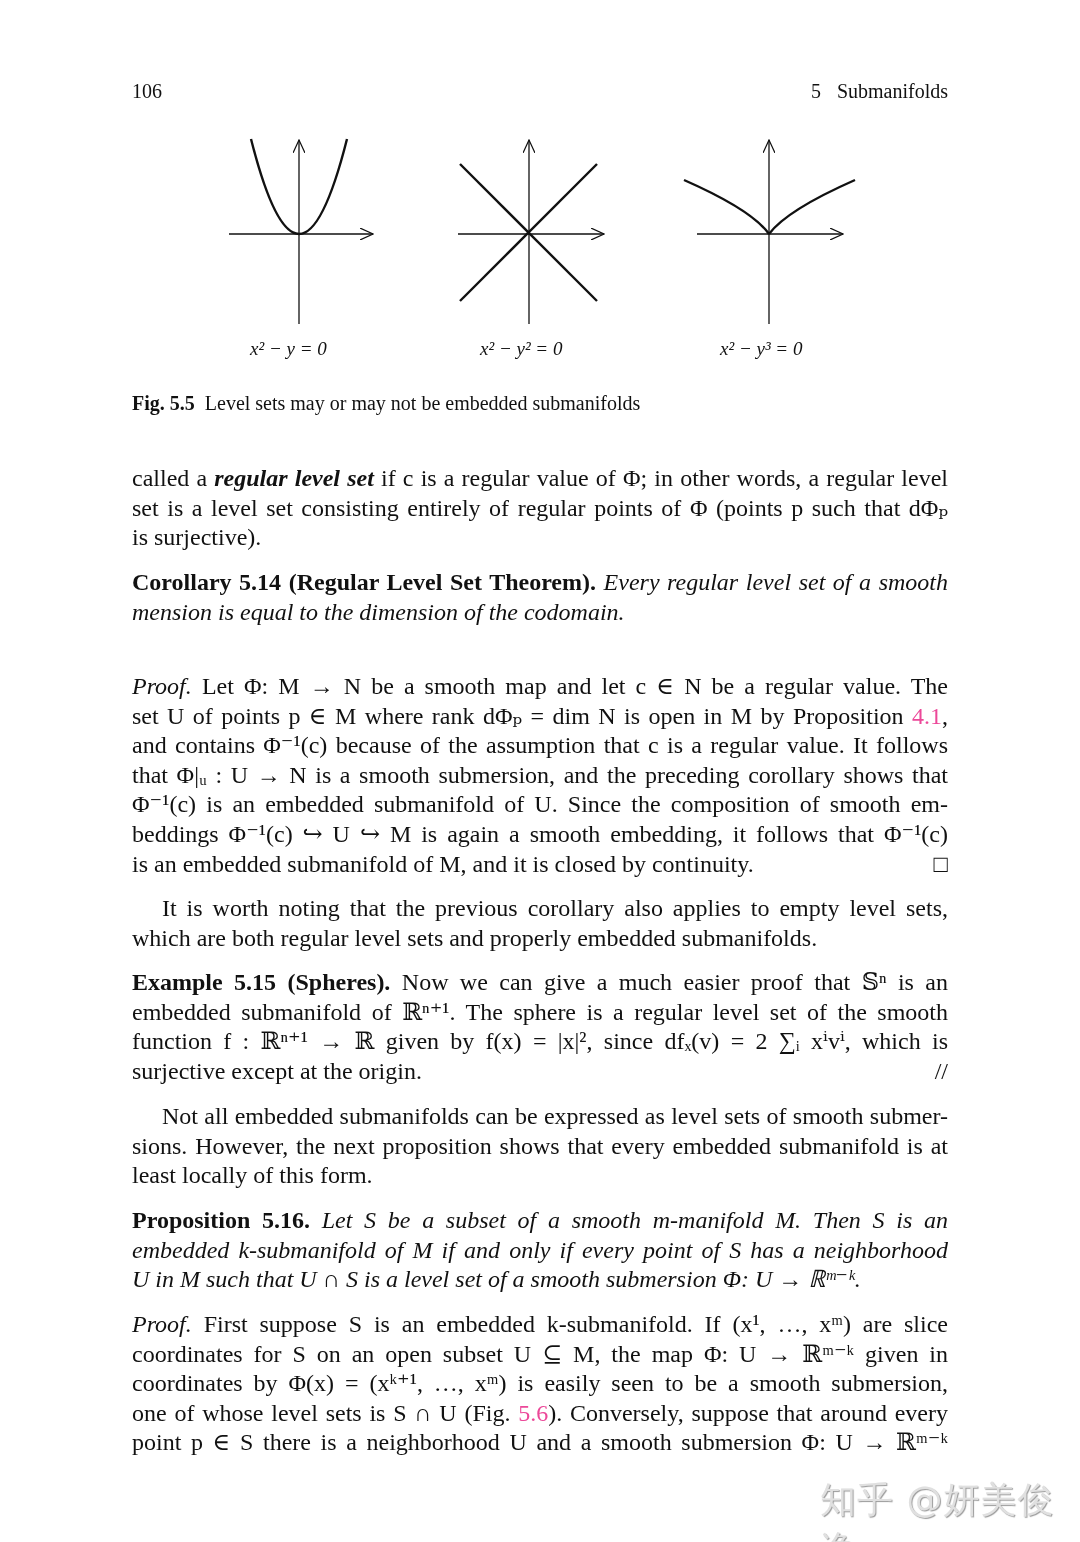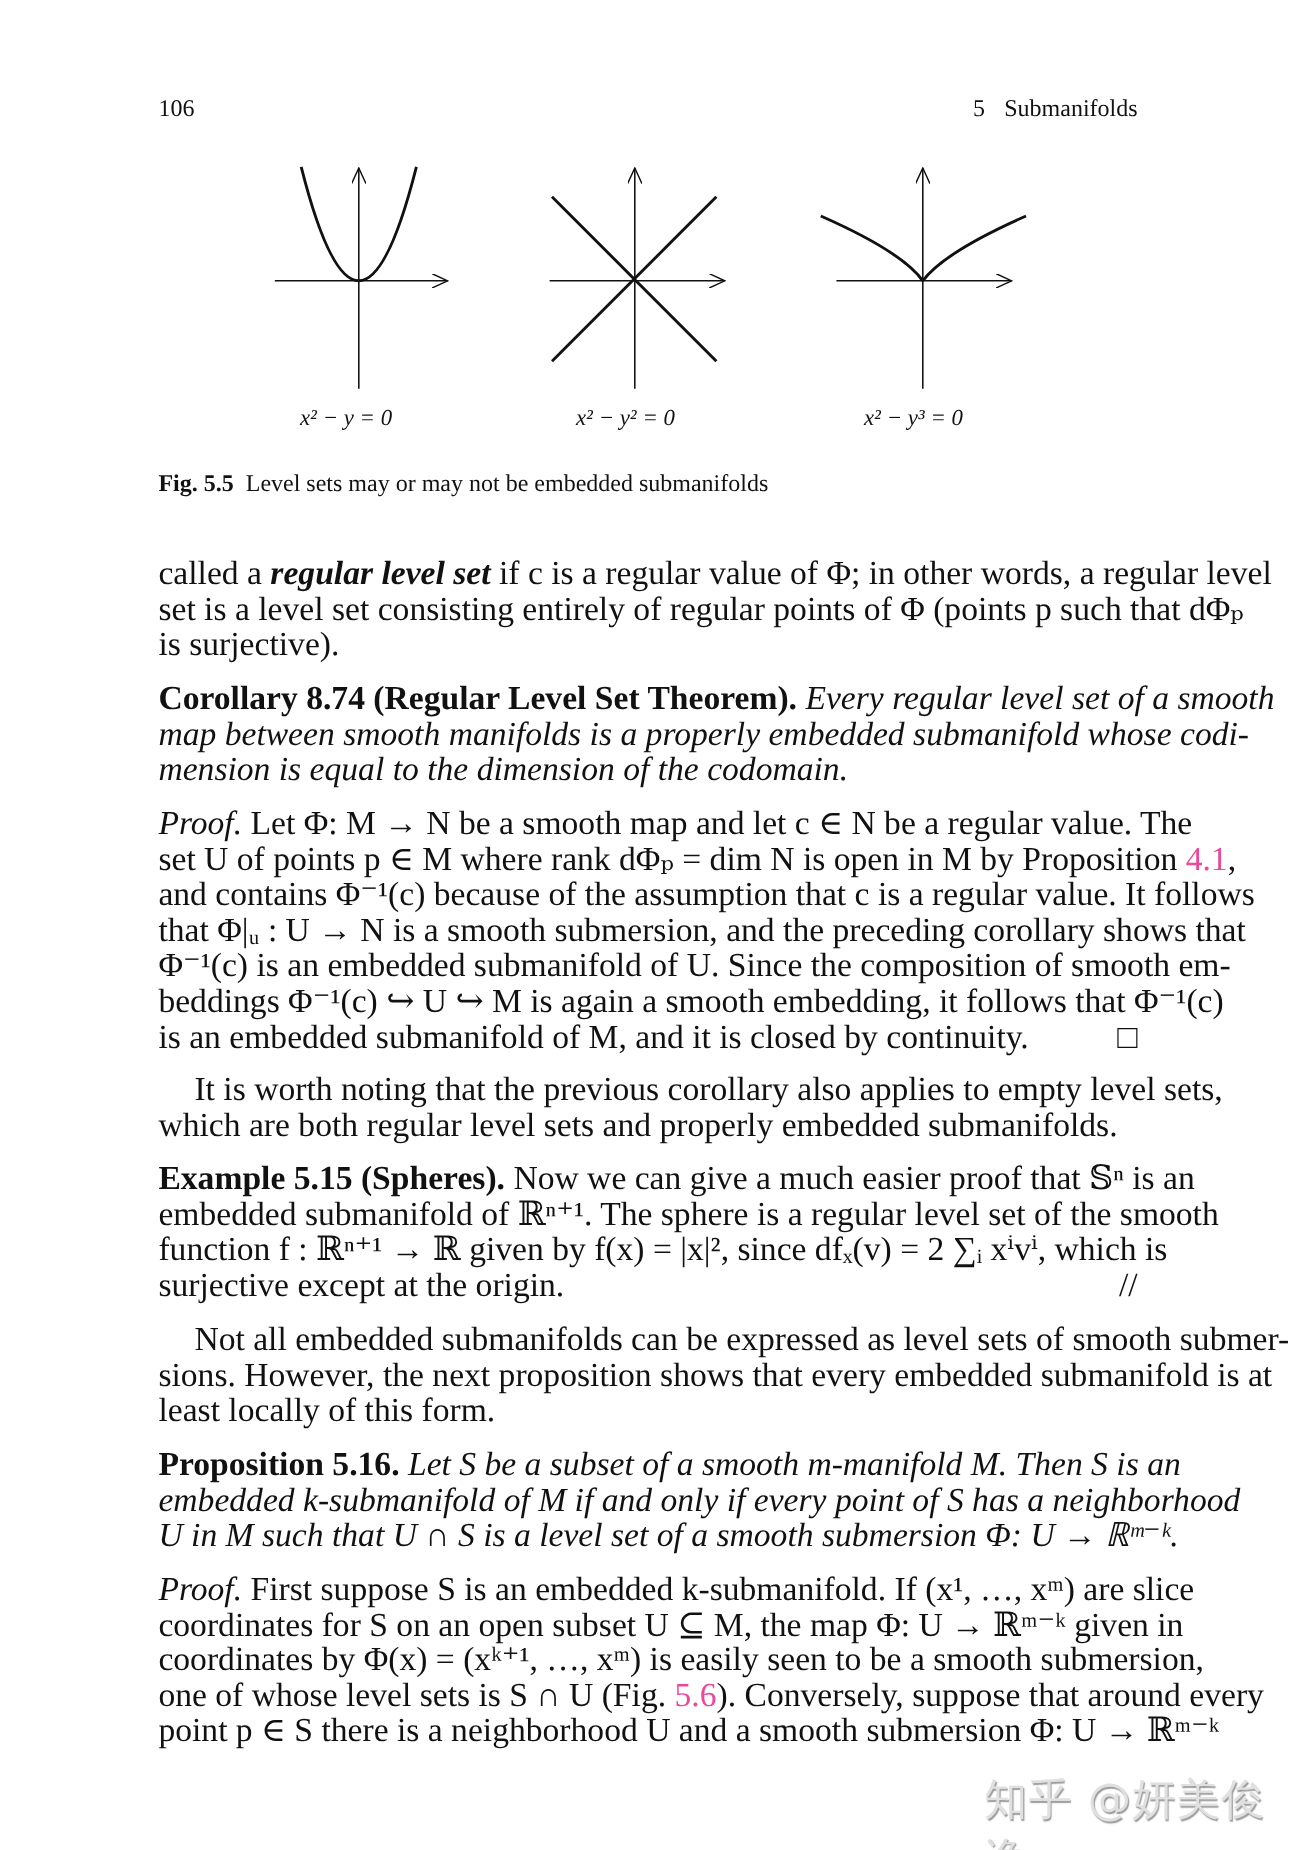--- a/index.html
+++ b/index.html
@@ -8,21 +8,21 @@
   .page { position: absolute; left: 132px; top: 0; width: 816px; }
   .running-head { position: absolute; top: 80px; left: 0; width: 816px; font-size: 20px; }
   .running-head .pg { position: absolute; left: 0; }
   .running-head .ch { position: absolute; right: 0; }
   .running-head .ch .num { margin-right: 16px; }
   .figure { position: absolute; top: 130px; left: 0; width: 816px; height: 240px; }
   .figure svg { position: absolute; top: 0; left: 0; }
   .fig-label { position: absolute; top: 338px; font-size: 19px; font-style: italic; }
   .caption { position: absolute; top: 392px; left: 0; width: 816px; font-size: 20px; }
   .caption b { margin-right: 10px; }
-  .para { position: absolute; left: 0; width: 816px; font-size: 28px; line-height: 29.6px; text-align: justify; }
+  .para { position: absolute; left: 0; width: 816px; font-size: 24px; line-height: 29.6px; text-align: justify; }
   .para .line { display: block; text-align: justify; text-align-last: justify; white-space: nowrap; }
   .para .line.last { text-align-last: left; }
   .indent { padding-left: 30px; }
   .link { color: #ec4899; }
   .qed { position: absolute; right: 0; }
   .watermark { position: absolute; left: 820px; top: 1476px; font-family: "DejaVu Sans", sans-serif;
                font-size: 36px; color: #e0e0e0; text-shadow: 1px 1px 1px #9a9a9a; letter-spacing: 1px; }
 </style>
 </head>
 <body>
@@ -72,22 +72,21 @@
     <b>Fig. 5.5</b><span>Level sets may or may not be embedded submanifolds</span>
   </div>
 
   <div class="para" style="top:464px">
     <span class="line"><span>called a </span><b><i>regular level set</i></b><span> if c is a regular value of Φ; in other words, a regular level</span></span>
     <span class="line">set is a level set consisting entirely of regular points of Φ (points p such that dΦₚ</span>
     <span class="line last">is surjective).</span>
   </div>
 
   <div class="para" style="top:568px">
-    <span class="line"><b>Corollary 8.74 (Regular Level Set Theorem).</b> <i>Every regular level set of a smooth</i></span>
-    <span class="line"><i>map between smooth manifolds is a properly embedded submanifold whose codi-</i></span>
+    <span class="line"><b>Corollary 5.14 (Regular Level Set Theorem).</b> <i>Every regular level set of a smooth</i></span>
     <span class="line last"><i>mension is equal to the dimension of the codomain.</i></span>
   </div>
 
   <div class="para" style="top:672px">
     <span class="line"><i>Proof.</i> <span>Let Φ: M → N be a smooth map and let c ∈ N be a regular value. The</span></span>
     <span class="line"><span>set U of points p ∈ M where rank dΦₚ = dim N is open in M by Proposition </span><span class="link">4.1</span><span>,</span></span>
     <span class="line">and contains Φ⁻¹(c) because of the assumption that c is a regular value. It follows</span>
     <span class="line">that Φ|ᵤ : U → N is a smooth submersion, and the preceding corollary shows that</span>
     <span class="line">Φ⁻¹(c) is an embedded submanifold of U. Since the composition of smooth em-</span>
     <span class="line">beddings Φ⁻¹(c) ↪ U ↪ M is again a smooth embedding, it follows that Φ⁻¹(c)</span>

